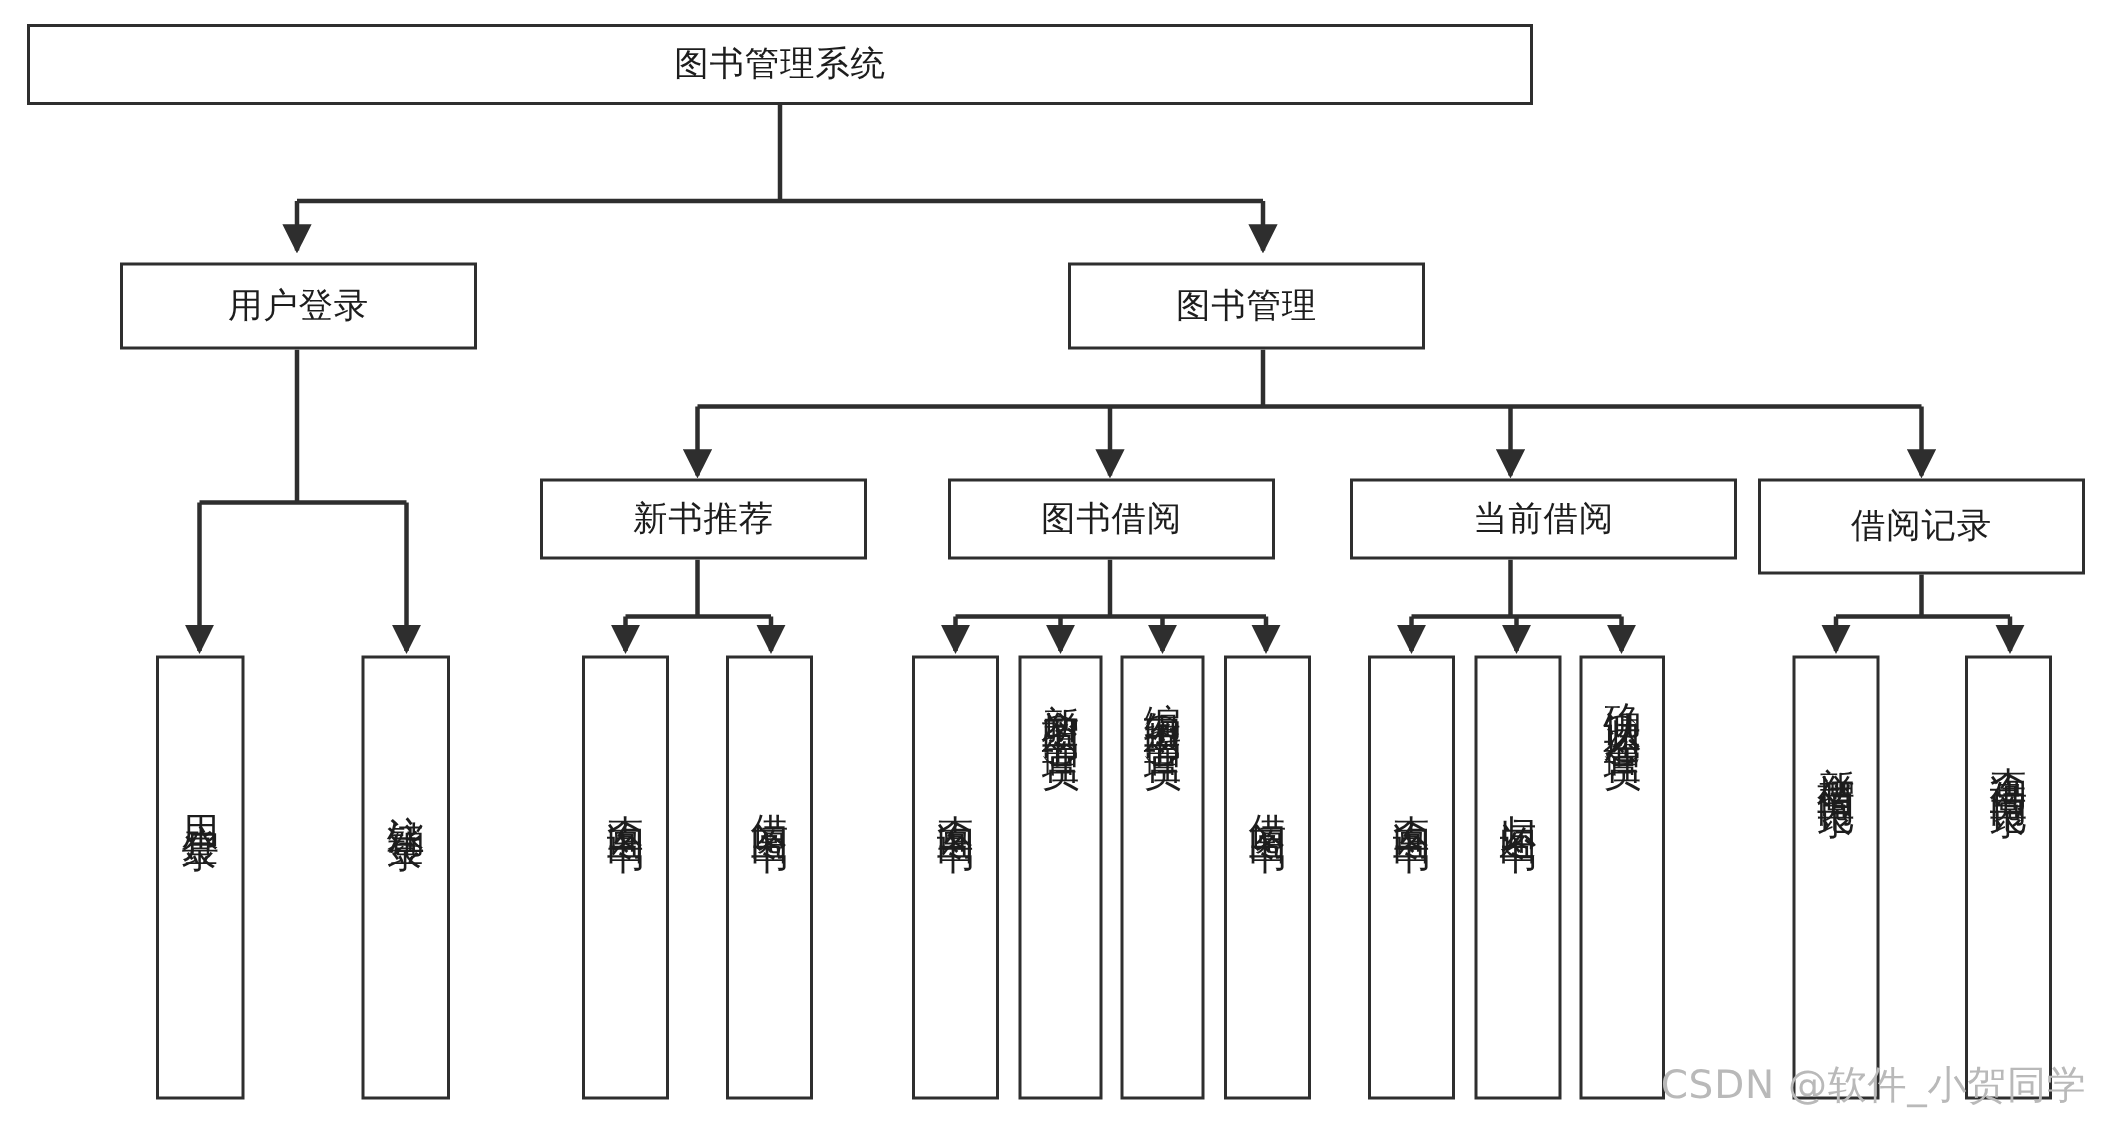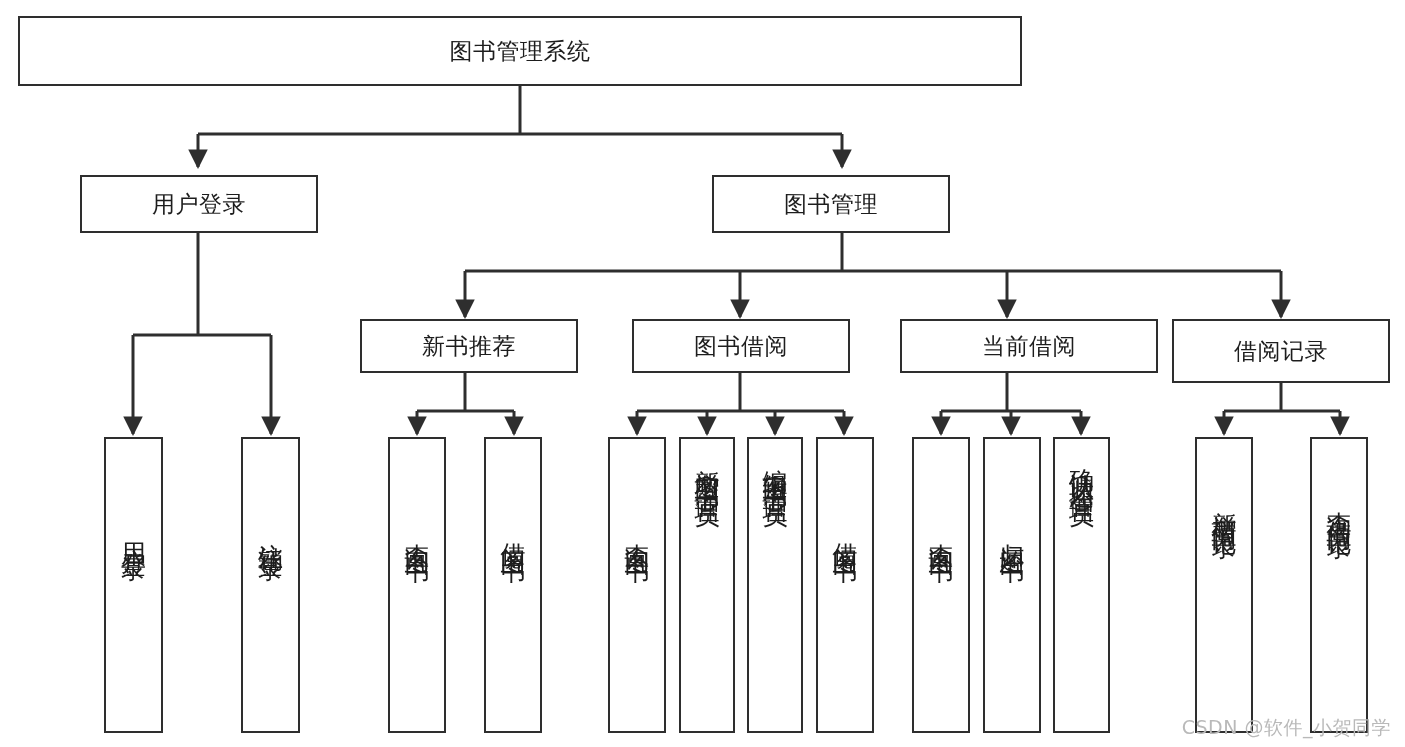--- a/index.html
+++ b/index.html
@@ -67,21 +67,21 @@
   .node.vert.mid .label {
     margin-top: 46px;
   }
   .node.vert.tall .label {
     margin-top: 4px;
   }
   #watermark {
     position: absolute;
     right: 14px;
     bottom: 6px;
-    font-size: 19px;
+    font-size: 26px;
     color: #b9b9b9;
     z-index: 5;
     white-space: nowrap;
     letter-spacing: 0.5px;
   }
 </style>
 </head>
 <body>
 
 <div id="canvas">
@@ -129,21 +129,21 @@
       <path d="M 1011 411 L 1011 434" marker-end="url(#arrow)"></path>
       <path d="M 1081 411 L 1081 434" marker-end="url(#arrow)"></path>
 
       <path d="M 1281 373 L 1281 411"></path>
       <path d="M 1224 411 L 1340 411"></path>
       <path d="M 1224 411 L 1224 434" marker-end="url(#arrow)"></path>
       <path d="M 1340 411 L 1340 434" marker-end="url(#arrow)"></path>
     </g>
   </svg>
 
-  <div class="node horiz" style="left:18px; top:16px; width:1004px; height:70px;">
+  <div class="node horiz" style="left:18px; top:16px; width:1004px; height:54px;">
     <span class="label">图书管理系统</span>
   </div>
 
   <div class="node horiz" style="left:80px; top:175px; width:238px; height:58px;">
     <span class="label">用户登录</span>
   </div>
 
   <div class="node horiz" style="left:360px; top:319px; width:218px; height:54px;">
     <span class="label">新书推荐</span>
   </div>

